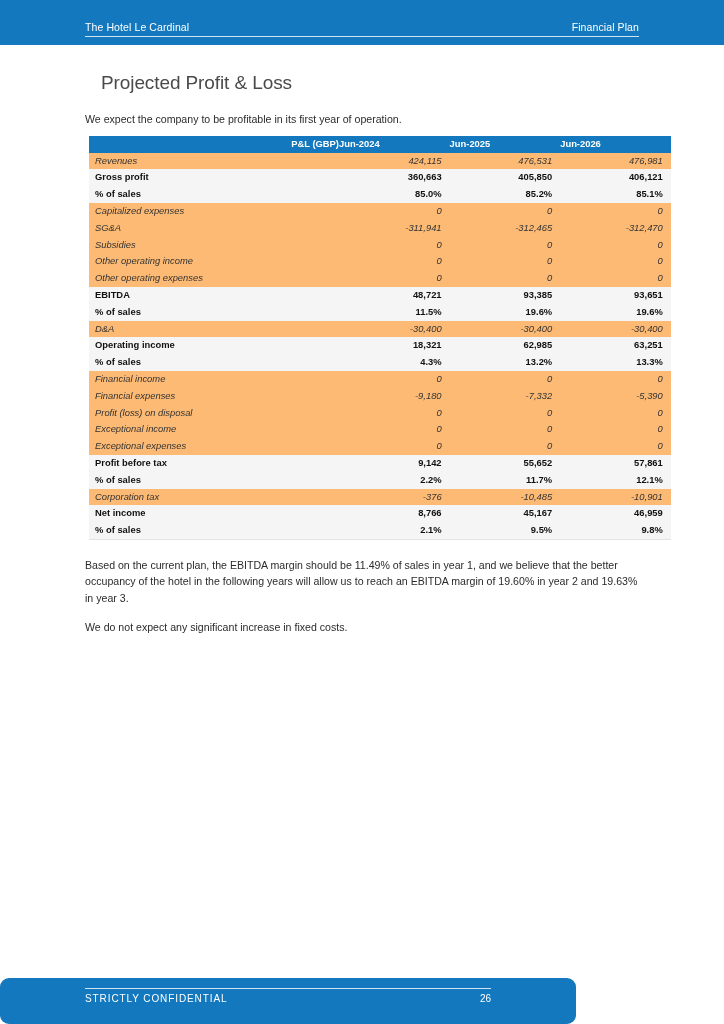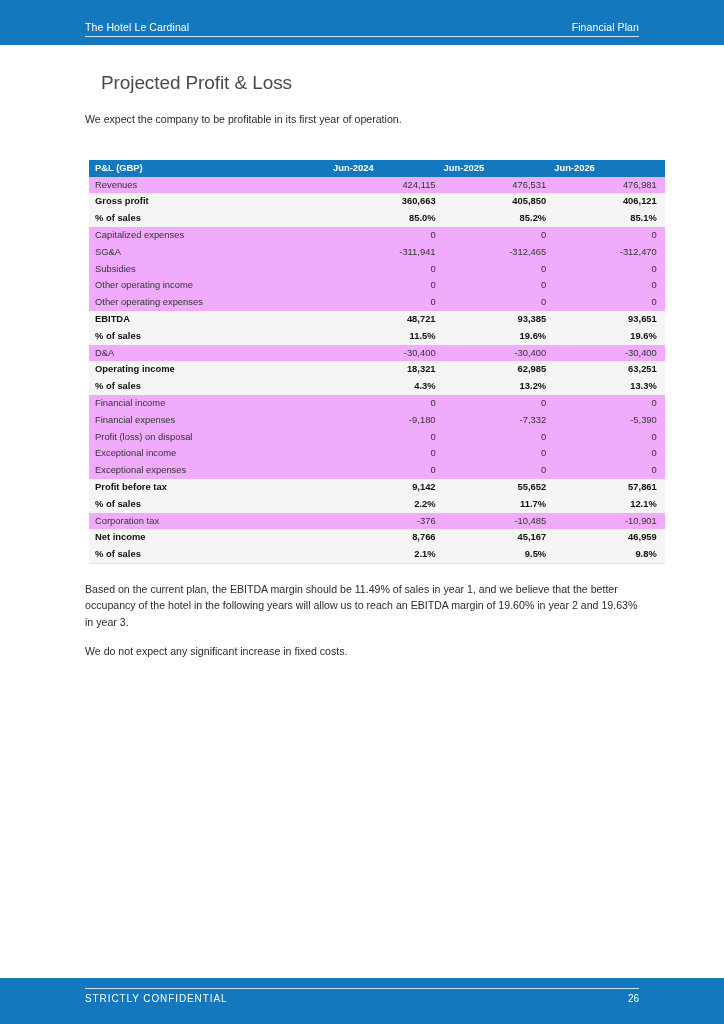--- a/index.html
+++ b/index.html
@@ -44,24 +44,25 @@
     letter-spacing: 0.1px;
     white-space: nowrap;
     margin-top: 36px;
   }
 
   
   .page-footer {
     position: absolute;
     left: 0;
     top: 978px;
-    width: 724px;
+    width: 576px;
     height: 46px;
     background: #1378be;
     box-sizing: border-box;
+    border-radius: 9px;
   }
   .page-footer-inner {
     position: absolute;
     left: 85px;
     right: 85px;
     top: 10px;
     border-top: 1.5px solid #cfe4f3;
     padding-top: 4px;
     display: flex;
     justify-content: space-between;
@@ -89,21 +90,21 @@
   .doc-title {
     font-size: 19px;
     font-weight: normal;
     color: #4a4a4a;
     margin: 0 0 18px 16px;
     letter-spacing: -0.1px;
   }
   .intro-text {
     font-size: 10.6px;
     color: #2b2b2b;
-    margin: 0 0 32px 0;
+    margin: 0 0 8px 0;
     line-height: 1.5;
   }
 
   
   .pl-table {
     border-collapse: collapse;
     width: 546px;
     table-layout: fixed;
     margin-left: 4px;
   }
@@ -115,41 +116,42 @@
     vertical-align: middle;
     line-height: 16.8px;
   }
   .pl-table thead th {
     background: #1378be;
     color: #ffffff;
     font-weight: bold;
     font-size: 9.4px;
   }
   .pl-table th.col-label {
-    text-align: left;
-    padding-left: 6px;
+    text-align: right;
+    padding-left: 12px;
     width: 238px;
   }
   .pl-table th.col-num {
     text-align: left;
     padding-right: 8px;
     width: 102.6px;
   }
   .pl-table td.cell-label {
     text-align: left;
     padding-left: 6px;
     color: #333333;
   }
   .pl-table td.cell-num {
     text-align: right;
     padding-right: 8px;
     color: #333333;
   }
   .pl-table tr.row-normal td {
-    background: #f0abfc;
+    background: #fdba74;
+    font-style: italic;
   }
   .pl-table tr.row-emph td {
     background: #f5f5f5;
     font-weight: bold;
     color: #111111;
   }
   .pl-table tr.row-last td {
     border-bottom: 1px solid #e3e3e3;
   }
 

